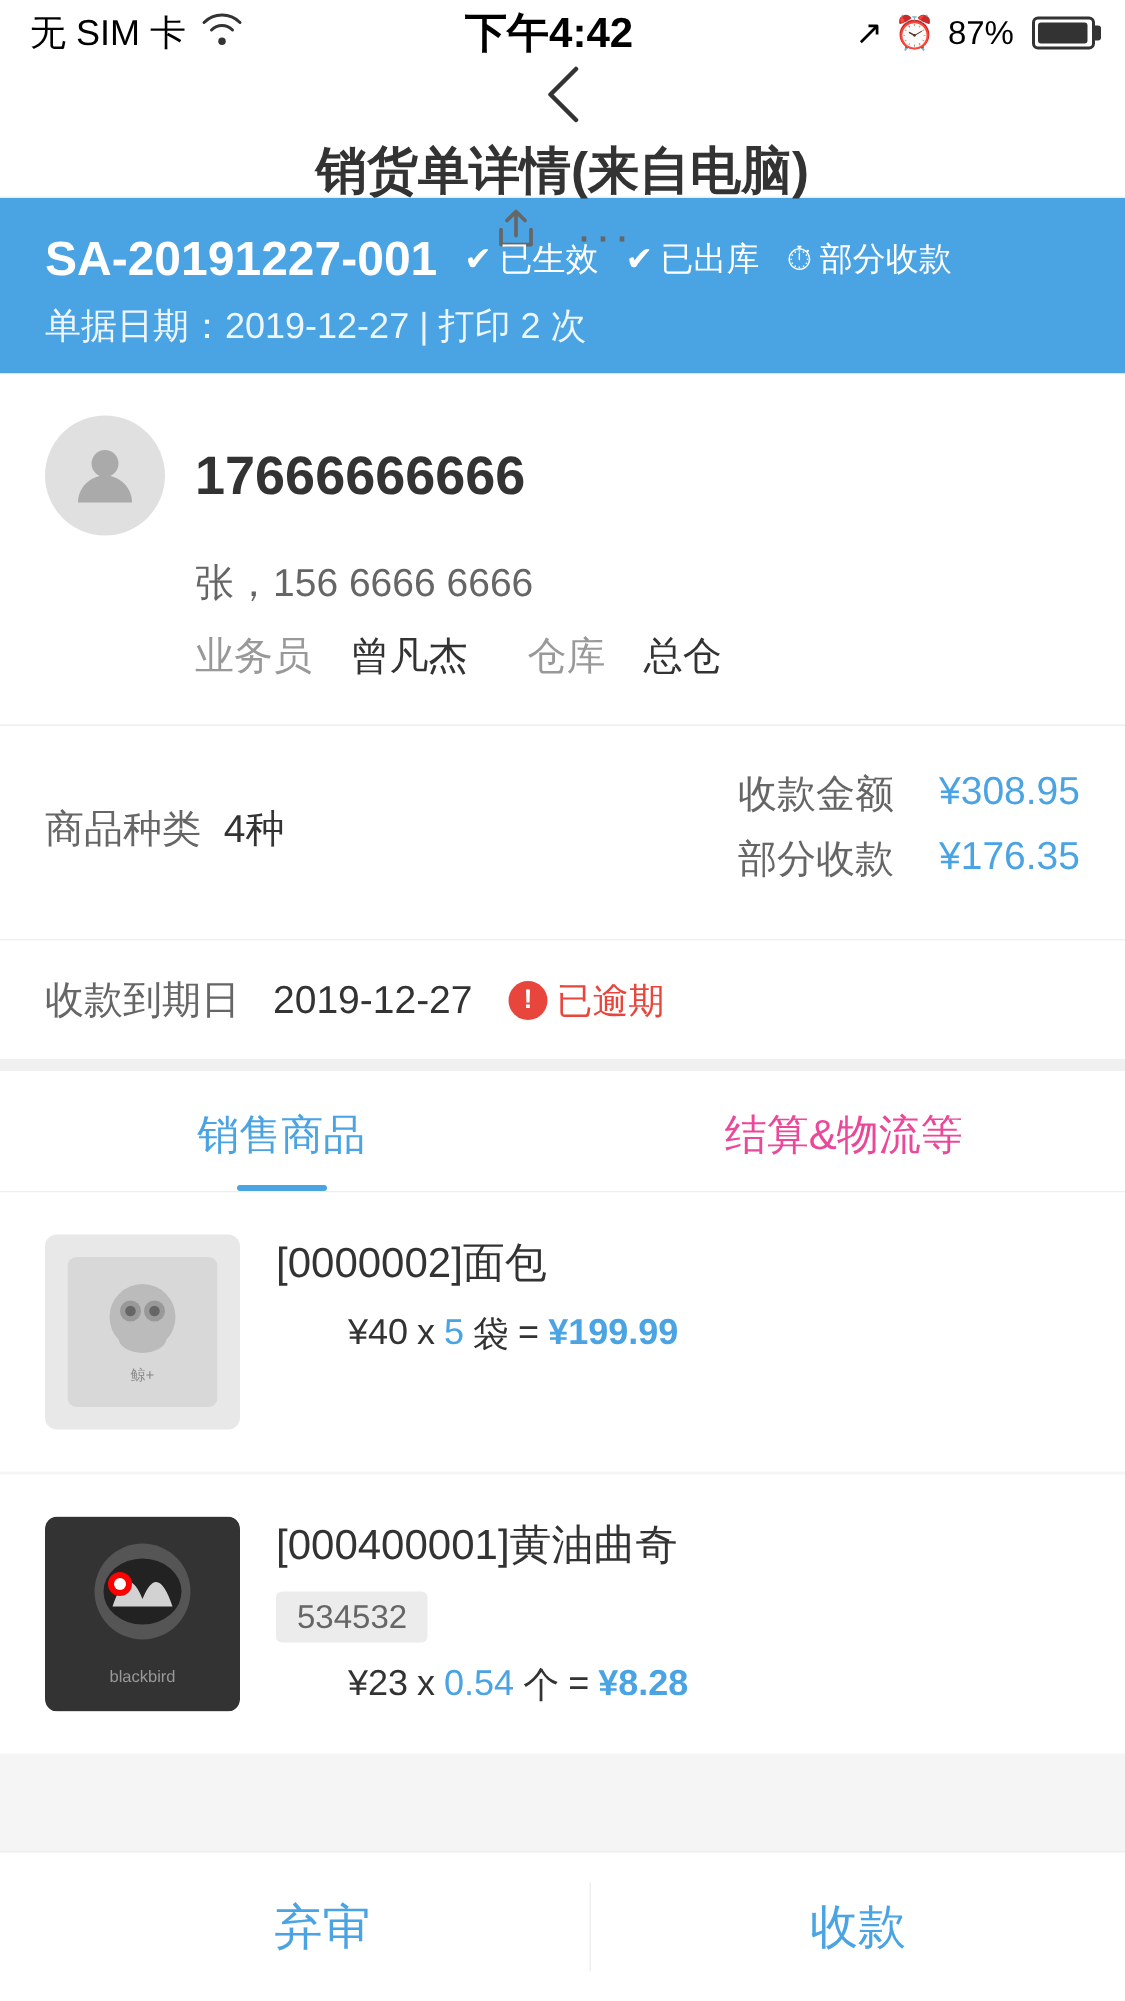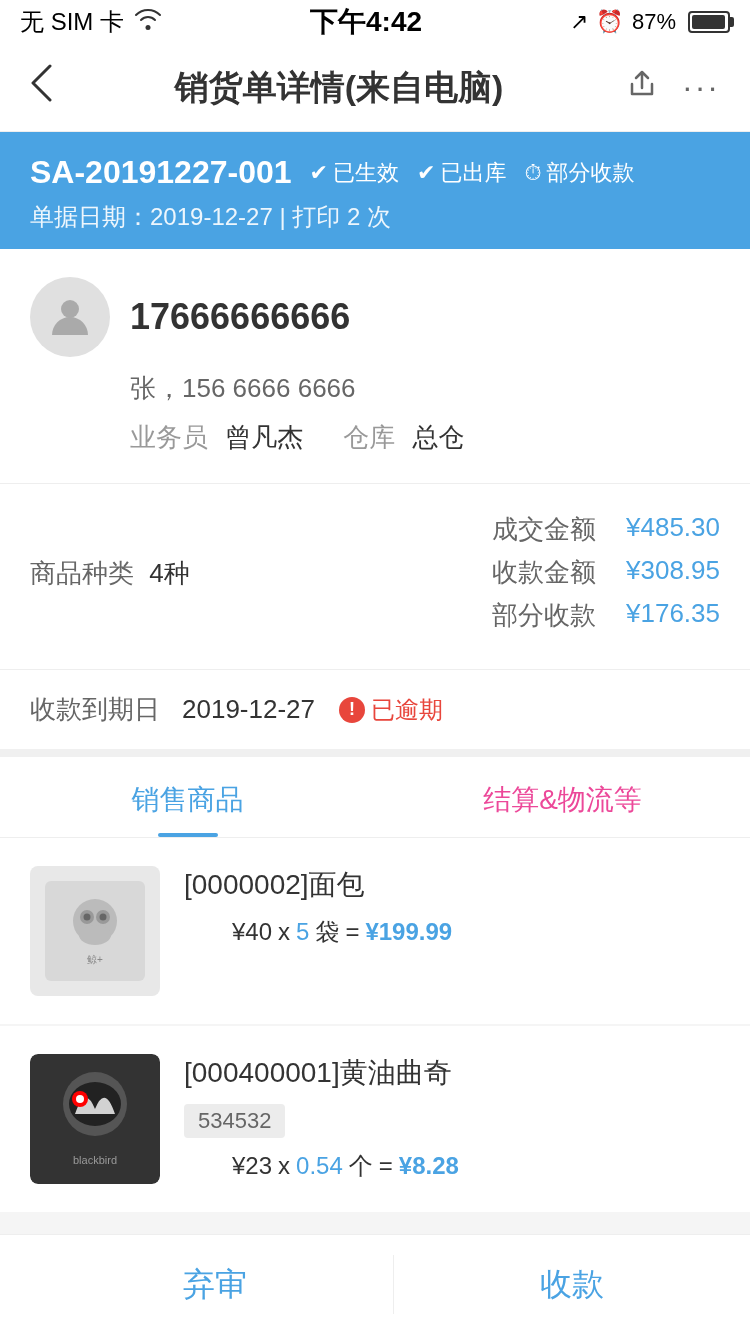--- a/index.html
+++ b/index.html
@@ -38,23 +38,24 @@
       width: 87%; height: 14px; background: #333; margin: 0 2px; border-radius: 2px;
     }
     .battery-pct { font-size: 22px; margin-right: 4px; }
 
     
     .nav-bar {
       height: 88px;
       background: #fff;
       display: flex;
       align-items: center;
-      justify-content: space-between;
+      justify-content: flex-start;
       padding: 0 30px;
       border-bottom: 1px solid #eee;
+      flex-direction: column;
     }
     .nav-back { font-size: 36px; color: #333; cursor: pointer; }
     .nav-title { font-size: 34px; font-weight: 600; color: #333; }
     .nav-actions { display: flex; align-items: center; gap: 24px; }
     .nav-action-icon { font-size: 30px; color: #666; cursor: pointer; }
 
     
     .header-banner {
       background: #4aa3e3;
       padding: 22px 30px 16px;
@@ -88,20 +89,21 @@
     .customer-name {
       font-size: 36px; font-weight: 600; color: #333;
     }
     .customer-sub {
       font-size: 26px; color: #666;
       padding-left: 100px;
     }
     .customer-meta-row {
       display: flex; align-items: flex-end; gap: 40px;
       padding-left: 100px;
+      font-family: Liberation Mono, monospace;
     }
     .customer-meta-item {
       font-size: 26px; color: #666;
     }
     .customer-meta-item span.label { color: #999; }
     .customer-meta-item span.value { color: #333; margin-left: 10px; }
 
     
     .summary-section {
       background: #fff;
@@ -334,24 +336,20 @@
 
 <div class="summary-section">
   <div class="summary-left">
     <div class="summary-item">
       <span>商品种类</span>
       <span class="value">4种</span>
     </div>
   </div>
   <div class="summary-right">
     <div class="summary-amount-row">
-      <span class="label">成交金额</span>
-      <span class="amount">¥485.30</span>
-    </div>
-    <div class="summary-amount-row">
       <span class="label">收款金额</span>
       <span class="amount">¥308.95</span>
     </div>
     <div class="summary-amount-row">
       <span class="label">部分收款</span>
       <span class="amount">¥176.35</span>
     </div>
   </div>
 </div>
 

